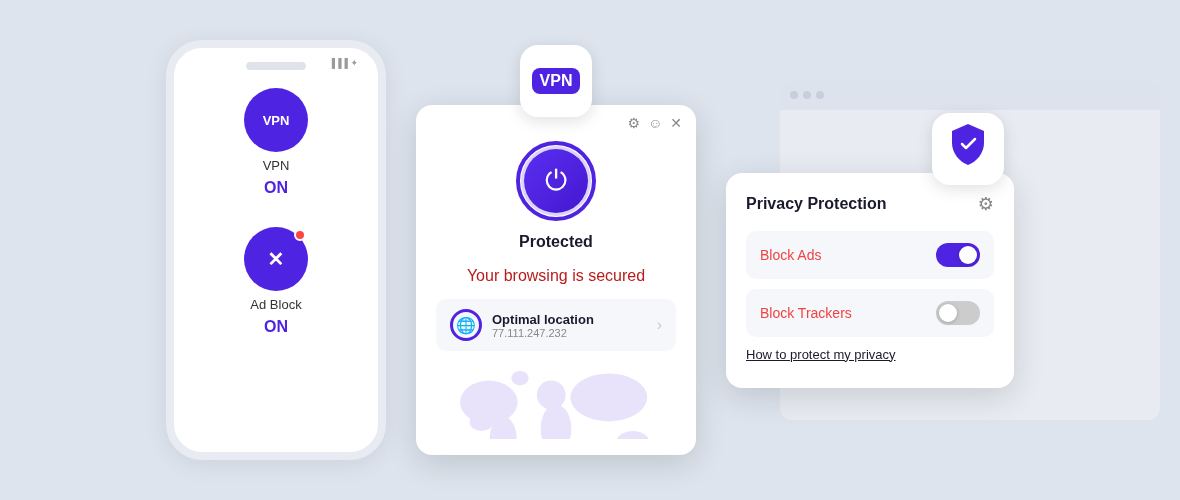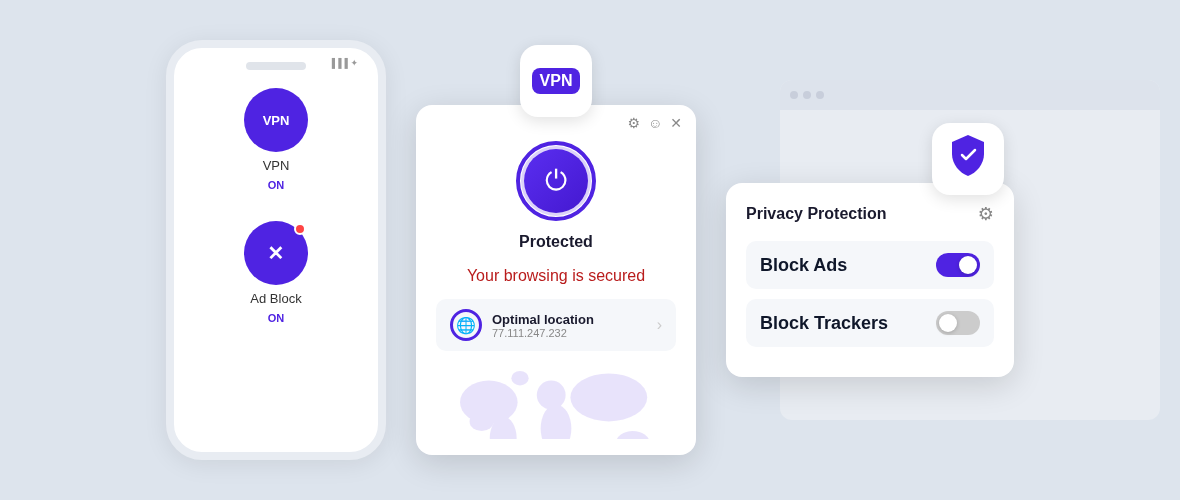--- a/index.html
+++ b/index.html
@@ -101,21 +101,21 @@
       border: 2px solid white;
     }
 
     .app-label {
       font-size: 13px;
       color: #333;
       font-weight: 500;
     }
 
     .app-status {
-      font-size: 11px;
+      font-size: 16px;
       font-weight: 600;
       color: #4f23e2;
     }
 
     
     .vpn-popup-wrapper {
       position: relative;
       display: flex;
       flex-direction: column;
       align-items: center;
@@ -327,23 +327,23 @@
       display: flex;
       align-items: center;
       justify-content: space-between;
       background: #f5f7fa;
       border-radius: 10px;
       padding: 12px 14px;
       margin-bottom: 10px;
     }
 
     .toggle-label {
-      font-size: 18px;
-      font-weight: 700;
-      color: #0f172a;
+      font-size: 14px;
+      font-weight: 400;
+      color: #ef4444;
     }
 
     .toggle {
       width: 44px;
       height: 24px;
       border-radius: 12px;
       position: relative;
       cursor: pointer;
     }
 
@@ -533,16 +533,17 @@
         </div>
       </div>
 
       <div class="toggle-row">
         <span class="toggle-label">Block Trackers</span>
         <div class="toggle off">
           <div class="toggle-knob"></div>
         </div>
       </div>
 
+      <a class="privacy-link">How to protect my privacy</a>
     </div>
   </div>
 
 </div>
 
 </body></html>

